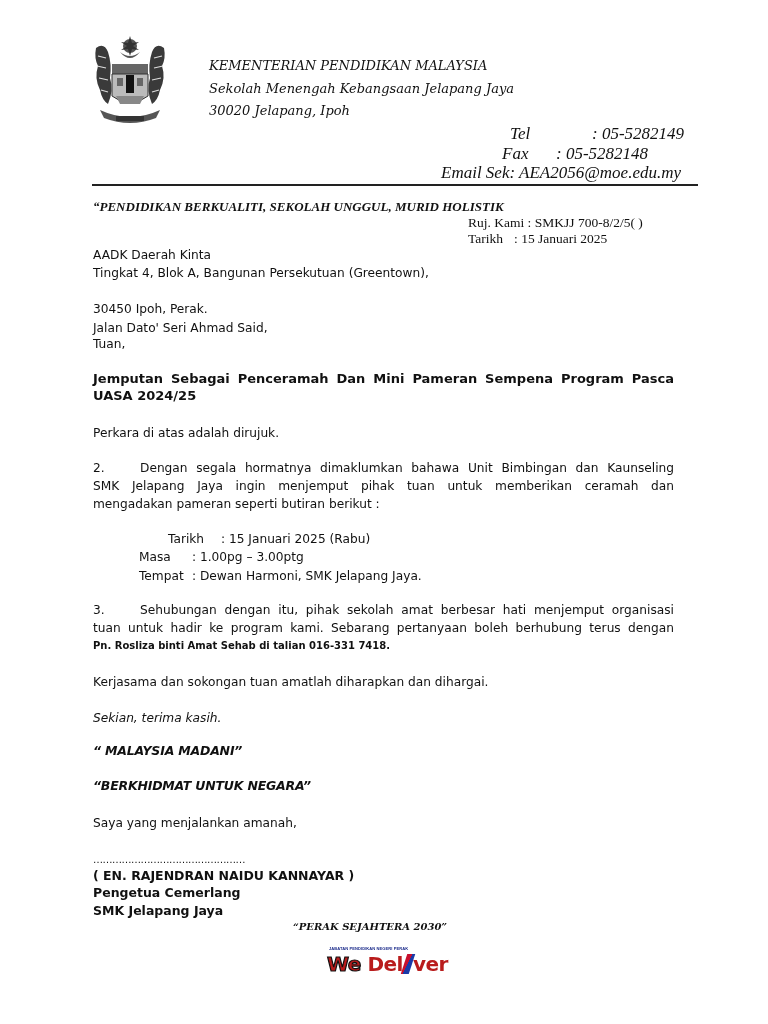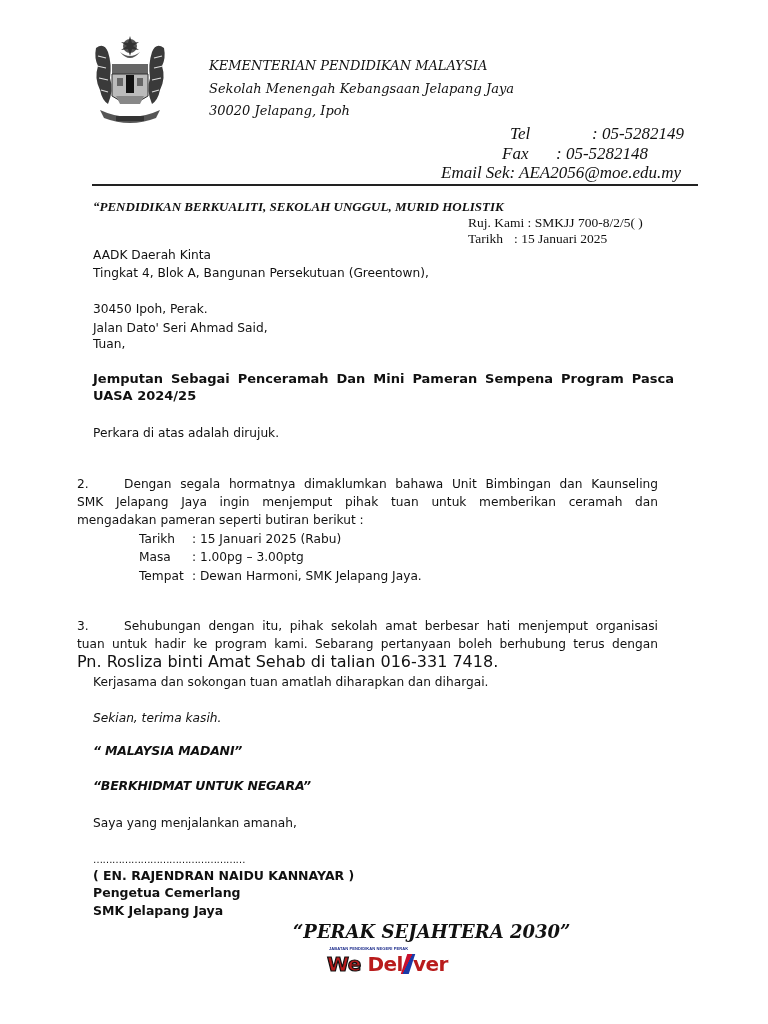--- a/index.html
+++ b/index.html
@@ -34,49 +34,49 @@
     .addr1 { left: 93px; top: 246px; }
     .addr2 { left: 93px; top: 264px; }
     .addr3 { left: 93px; top: 282px; margin-top: 37px; }
     .addr4 { left: 93px; top: 300px; }
     .salut { left: 93px; top: 335px; }
 
     .subject { left: 93px; top: 371px; width: 581px; font-family: "DejaVu Sans", sans-serif; font-weight: bold; font-size: 13px; line-height: 16.5px; text-align: justify; text-align-last: left; }
 
     .ref-line { left: 93px; top: 424px; }
 
-    .para { font-family: "DejaVu Sans", sans-serif; font-size: 12.2px; line-height: 18px; text-align: justify; width: 581px; left: 77px; margin-top: 16px; }
+    .para { font-family: "DejaVu Sans", sans-serif; font-size: 12.2px; line-height: 18px; text-align: justify; width: 581px; left: 93px; }
     .para .row { display: block; text-align: justify; text-align-last: justify; white-space: nowrap; }
     .para .row.last { text-align-last: left; }
     .p2 { top: 459px; }
     .p3 { top: 601px; }
     .num { display: inline-block; width: 47px; }
 
     .details { left: 139px; font-family: "DejaVu Sans", sans-serif; font-size: 12.2px; line-height: 18px; white-space: nowrap; }
-    .det1 { top: 530px; }
+    .det1 { top: 530px; margin-left: 29px; }
     .det2 { top: 548px; }
     .det3 { top: 567px; }
     .det-lbl { display: inline-block; width: 53px; }
 
-    .bold-line { font-weight: normal; font-size: 16px; }
+    .bold-line { font-weight: bold; font-size: 10px; }
 
     .closing1 { left: 93px; top: 673px; }
     .closing2 { left: 93px; top: 709px; font-style: italic; }
 
     .slogan { font-family: "DejaVu Sans", sans-serif; font-style: italic; font-weight: bold; font-size: 12.5px; white-space: nowrap; letter-spacing: -0.2px; }
     .sl1 { left: 93px; top: 743px; font-style: italic; }
     .sl2 { left: 93px; top: 778px; }
 
     .sign-intro { left: 93px; top: 814px; }
     .dots { left: 93px; top: 851px; font-size: 10px; letter-spacing: -0.5px; }
     .sig-name { left: 93px; top: 868px; font-family: "DejaVu Sans", sans-serif; font-weight: bold; font-size: 12.5px; white-space: nowrap; }
     .sig-title { left: 93px; top: 885px; font-family: "DejaVu Sans", sans-serif; font-weight: bold; font-size: 12.5px; white-space: nowrap; }
     .sig-school { left: 93px; top: 903px; font-family: "DejaVu Sans", sans-serif; font-weight: bold; font-size: 12.5px; white-space: nowrap; }
 
-    .perak { left: 293px; top: 921px; font-family: "DejaVu Serif", serif; font-style: italic; font-weight: bold; font-size: 18px; white-space: nowrap; }
+    .perak { left: 293px; top: 921px; font-family: "DejaVu Serif", serif; font-style: italic; font-weight: bold; font-size: 10px; white-space: nowrap; }
 
     
     .logo { left: 327px; top: 946px; width: 108px; height: 32px; }
     .logo-tag { position: absolute; left: 2px; top: 0; font-size: 4px; font-weight: bold; color: #1a2a8a; letter-spacing: 0.1px; white-space: nowrap; }
     .logo-main { position: absolute; left: 0; top: 6px; font-family: "DejaVu Sans", sans-serif; font-weight: bold; font-size: 20px; line-height: 24px; letter-spacing: -0.5px; white-space: nowrap; }
     .logo-we { color: #b91c1c; -webkit-text-stroke: 1.2px #111; }
     .logo-del { color: #b91c1c; }
     .logo-slash { display: inline-block; width: 8px; height: 20px; vertical-align: -3px; margin: 0 1px; background: linear-gradient(100deg, #c8102e 0 45%, #1a3aa8 45% 100%); transform: skewX(-18deg); }
   </style>
 </head>

